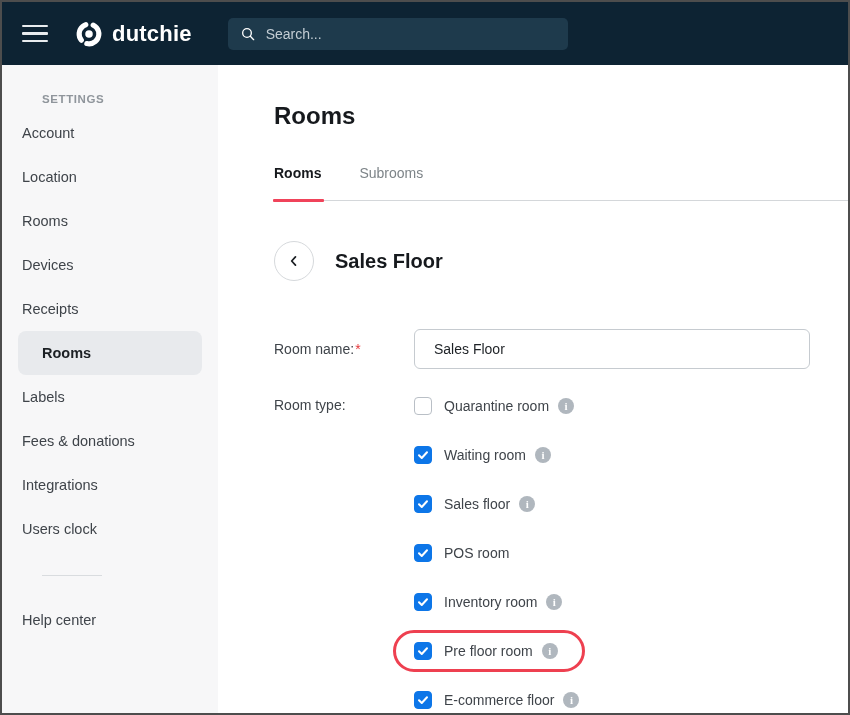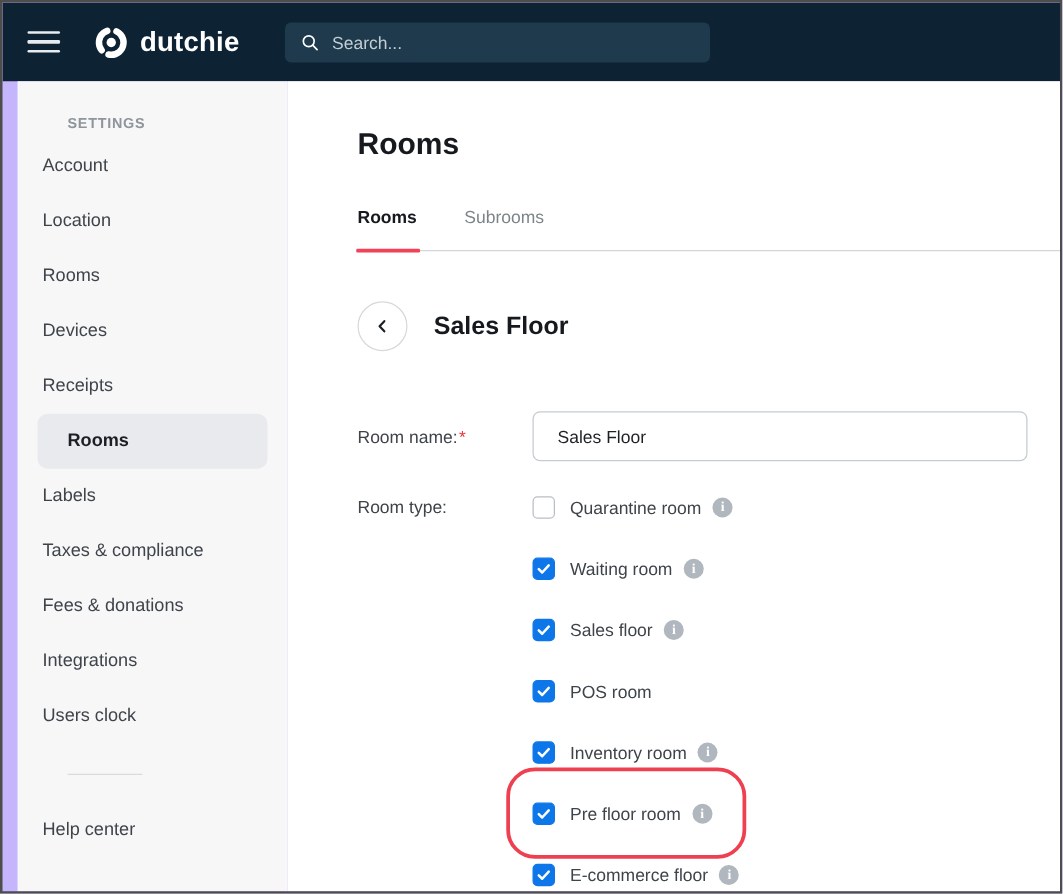--- a/index.html
+++ b/index.html
@@ -4,21 +4,21 @@
 <style>
   * { margin:0; padding:0; box-sizing:border-box; }
   html,body { background:#ffffff; }
   body { font-family:"Liberation Sans", sans-serif; }
 
   .frame {
     width:850px; height:715px;
     border:2px solid #4d4d4d;
     display:flex; flex-direction:column;
     overflow:hidden;
-    background:#c4b5fd;
+    background:#0369a1;
   }
 
   
   .topbar {
     height:63px; flex:0 0 63px;
     background:#0d2333;
     display:flex; align-items:center;
   }
   .hamburger {
     width:26px; margin-left:20px; cursor:pointer;
@@ -40,21 +40,21 @@
   }
   .searchbox svg { width:16px; height:16px; flex:0 0 16px; }
   .searchbox input {
     background:transparent; border:none; outline:none;
     color:#e3e9ed; font-size:14px; margin-left:10px; width:100%;
     font-family:"Liberation Sans", sans-serif;
   }
   .searchbox input::placeholder { color:#c3cdd4; }
 
   
-  .body-row { flex:1; display:flex; min-height:0;margin-left:12px; }
+  .body-row { flex:1; display:flex; min-height:0; }
 
   
   .sidebar {
     width:216px; flex:0 0 216px;
     background:#f7f7f8;
     padding-top:28px;
     overflow:hidden;
   }
   .sidebar-section-label {
     color:#8f959b; font-size:11.5px; font-weight:bold;
@@ -117,21 +117,21 @@
     width:396px; height:40px;
     border:1px solid #c6cbd0; border-radius:6px;
     font-size:14px; color:#1d2125; padding:0 19px;
     outline:none; font-family:"Liberation Sans", sans-serif;
     background:#ffffff;
   }
   .room-type-row { margin-top:12px; }
   .form-label-col.top-align { padding-top:16px; }
 
   .checkbox-list { display:flex; flex-direction:column; }
-  .checkbox-row { height:49px; display:flex; }
+  .checkbox-row { height:49px; display:flex; align-items:center; }
   .row-inner { position:relative; display:inline-flex; align-items:center; }
   .checkbox {
     width:18px; height:18px; border-radius:4px; cursor:pointer;
     flex:0 0 18px; display:flex; align-items:center; justify-content:center;
   }
   .checkbox.unchecked { background:#ffffff; border:1.5px solid #b9bfc6; }
   .checkbox.checked { background:#0d76e8; border:1.5px solid #0d76e8; }
   .checkbox svg { width:12px; height:12px; }
   .checkbox-label { font-size:14px; color:#3f444a; margin-left:12px; }
   .info-icon {
@@ -194,23 +194,20 @@
           <div class="nav-item">
             <span>Receipts</span>
           </div>
           <div class="nav-item active">
             <span>Rooms</span>
           </div>
           <div class="nav-item">
             <span>Labels</span>
           </div>
           <div class="nav-item">
-            <span>Taxes &amp; compliance</span>
-          </div>
-          <div class="nav-item">
             <span>Fees &amp; donations</span>
           </div>
           <div class="nav-item">
             <span>Integrations</span>
           </div>
           <div class="nav-item">
             <span>Users clock</span>
           </div>
         </div>
       <hr class="sidebar-divider">

